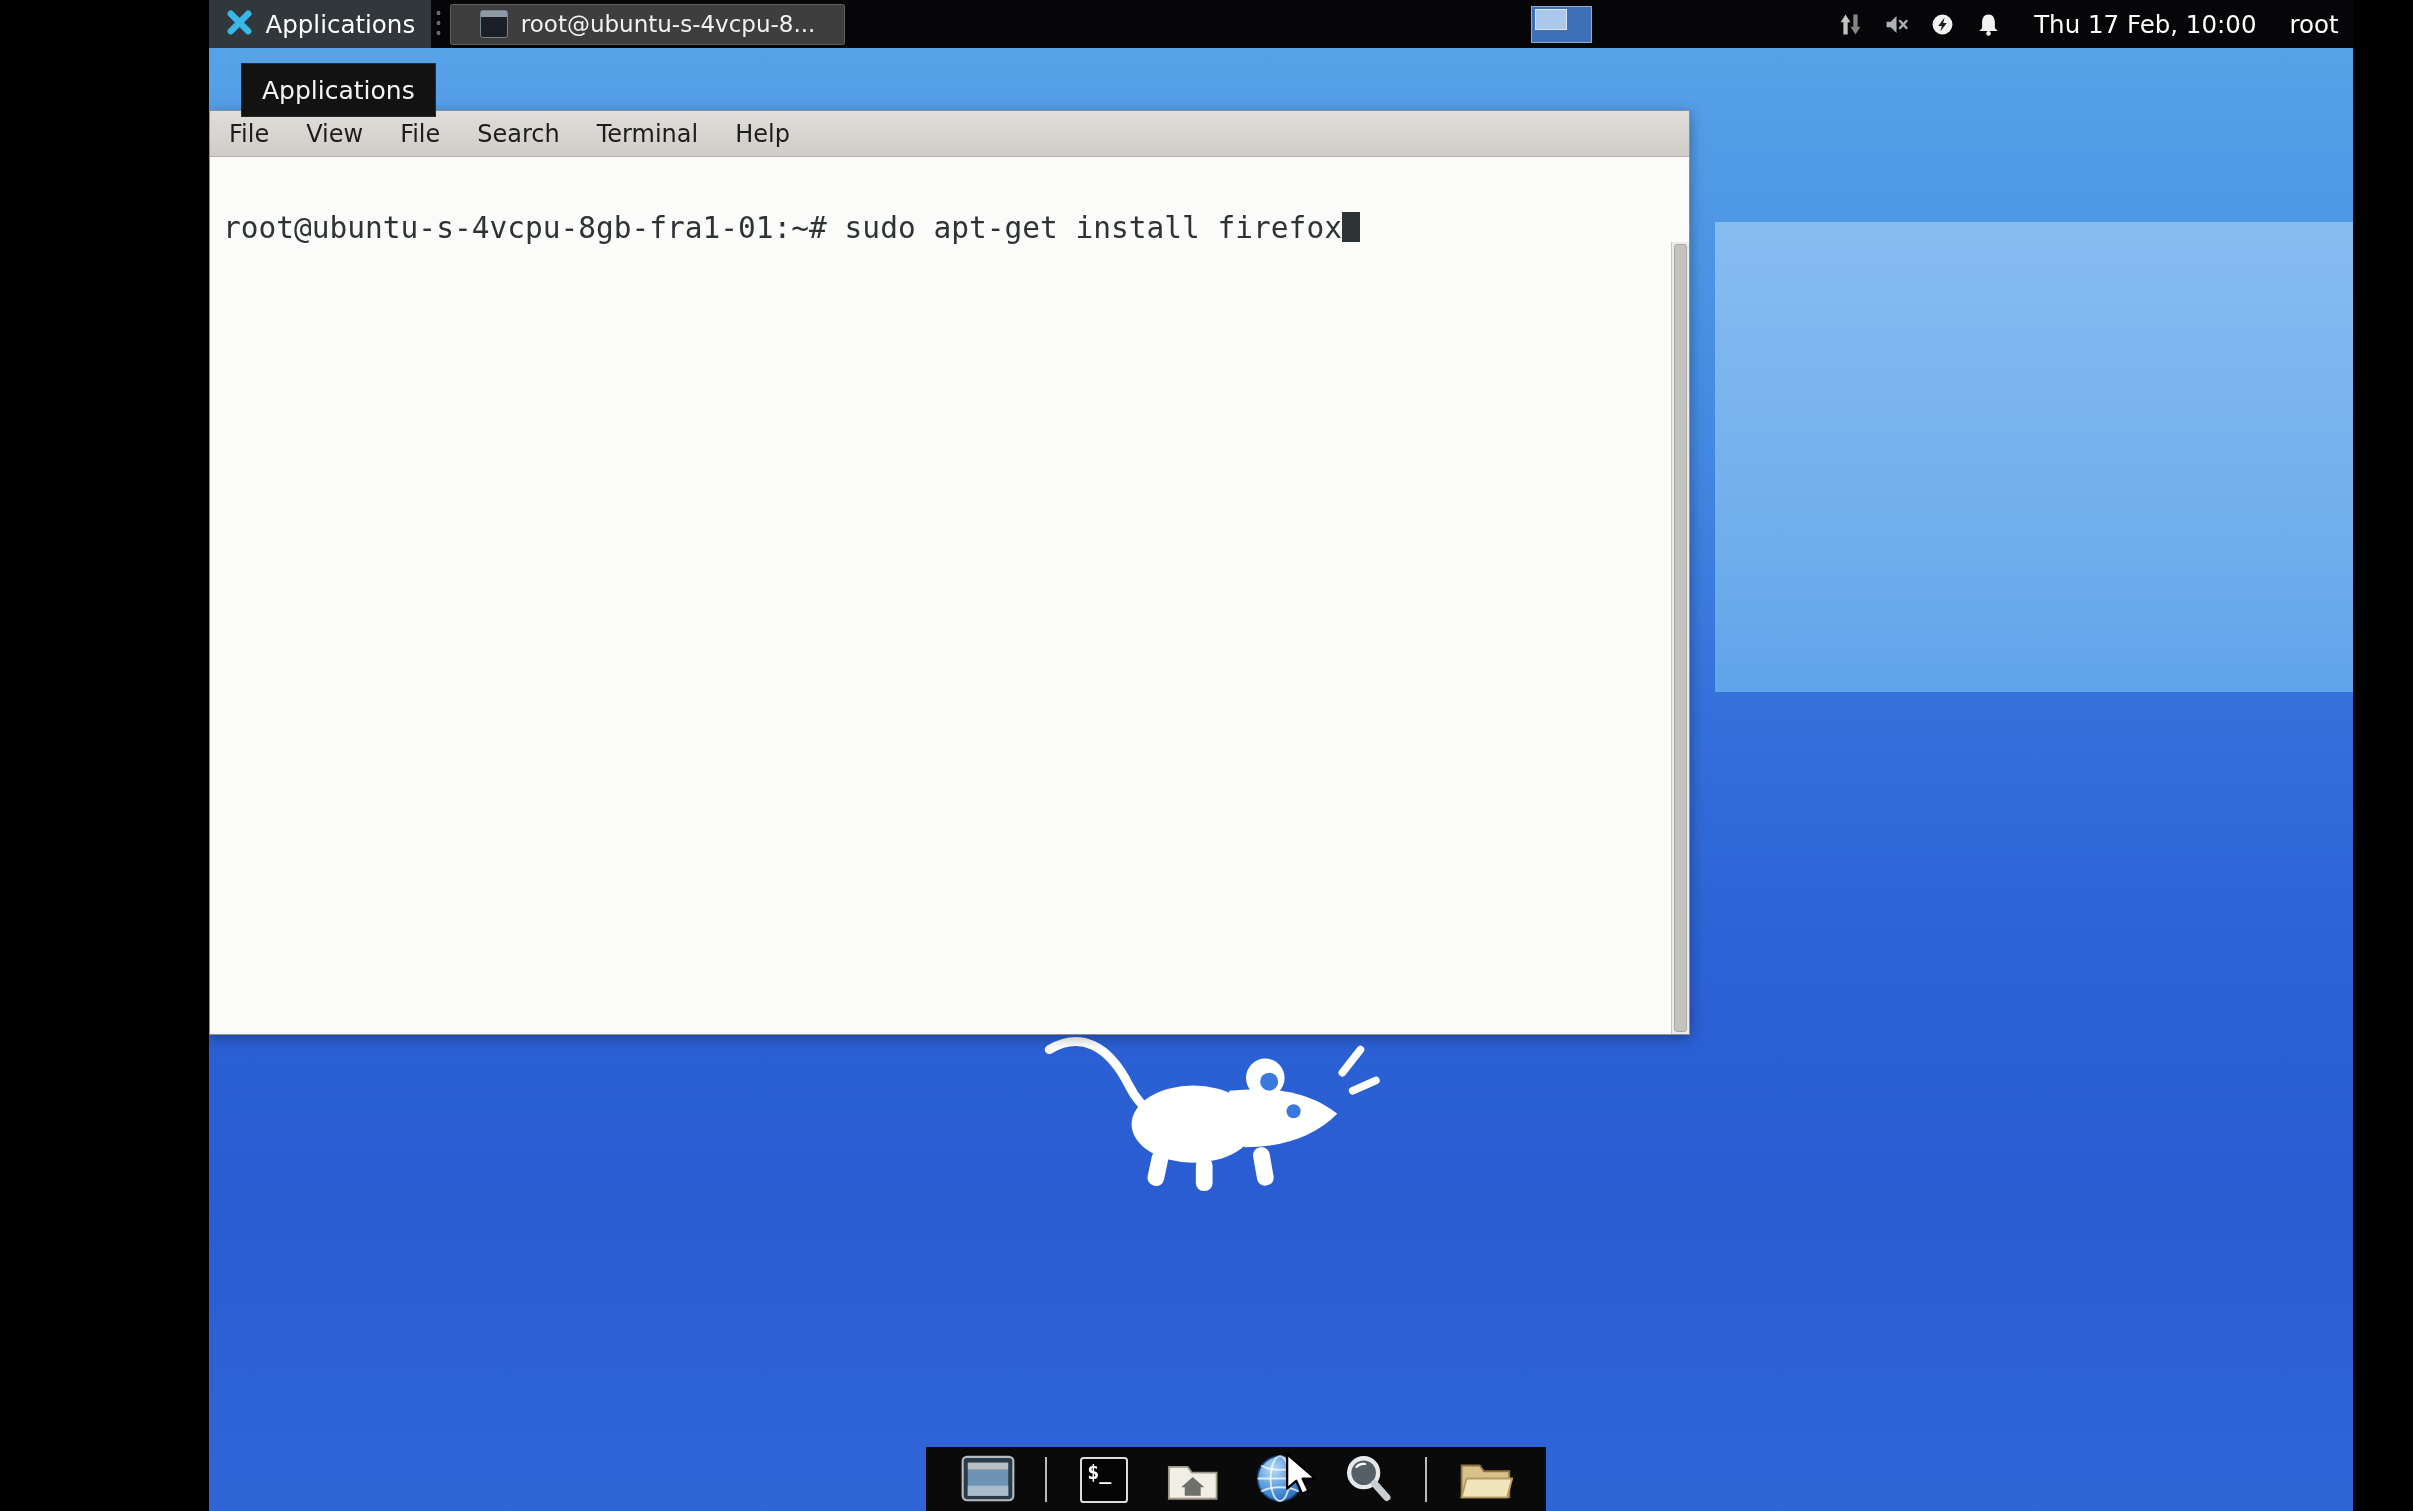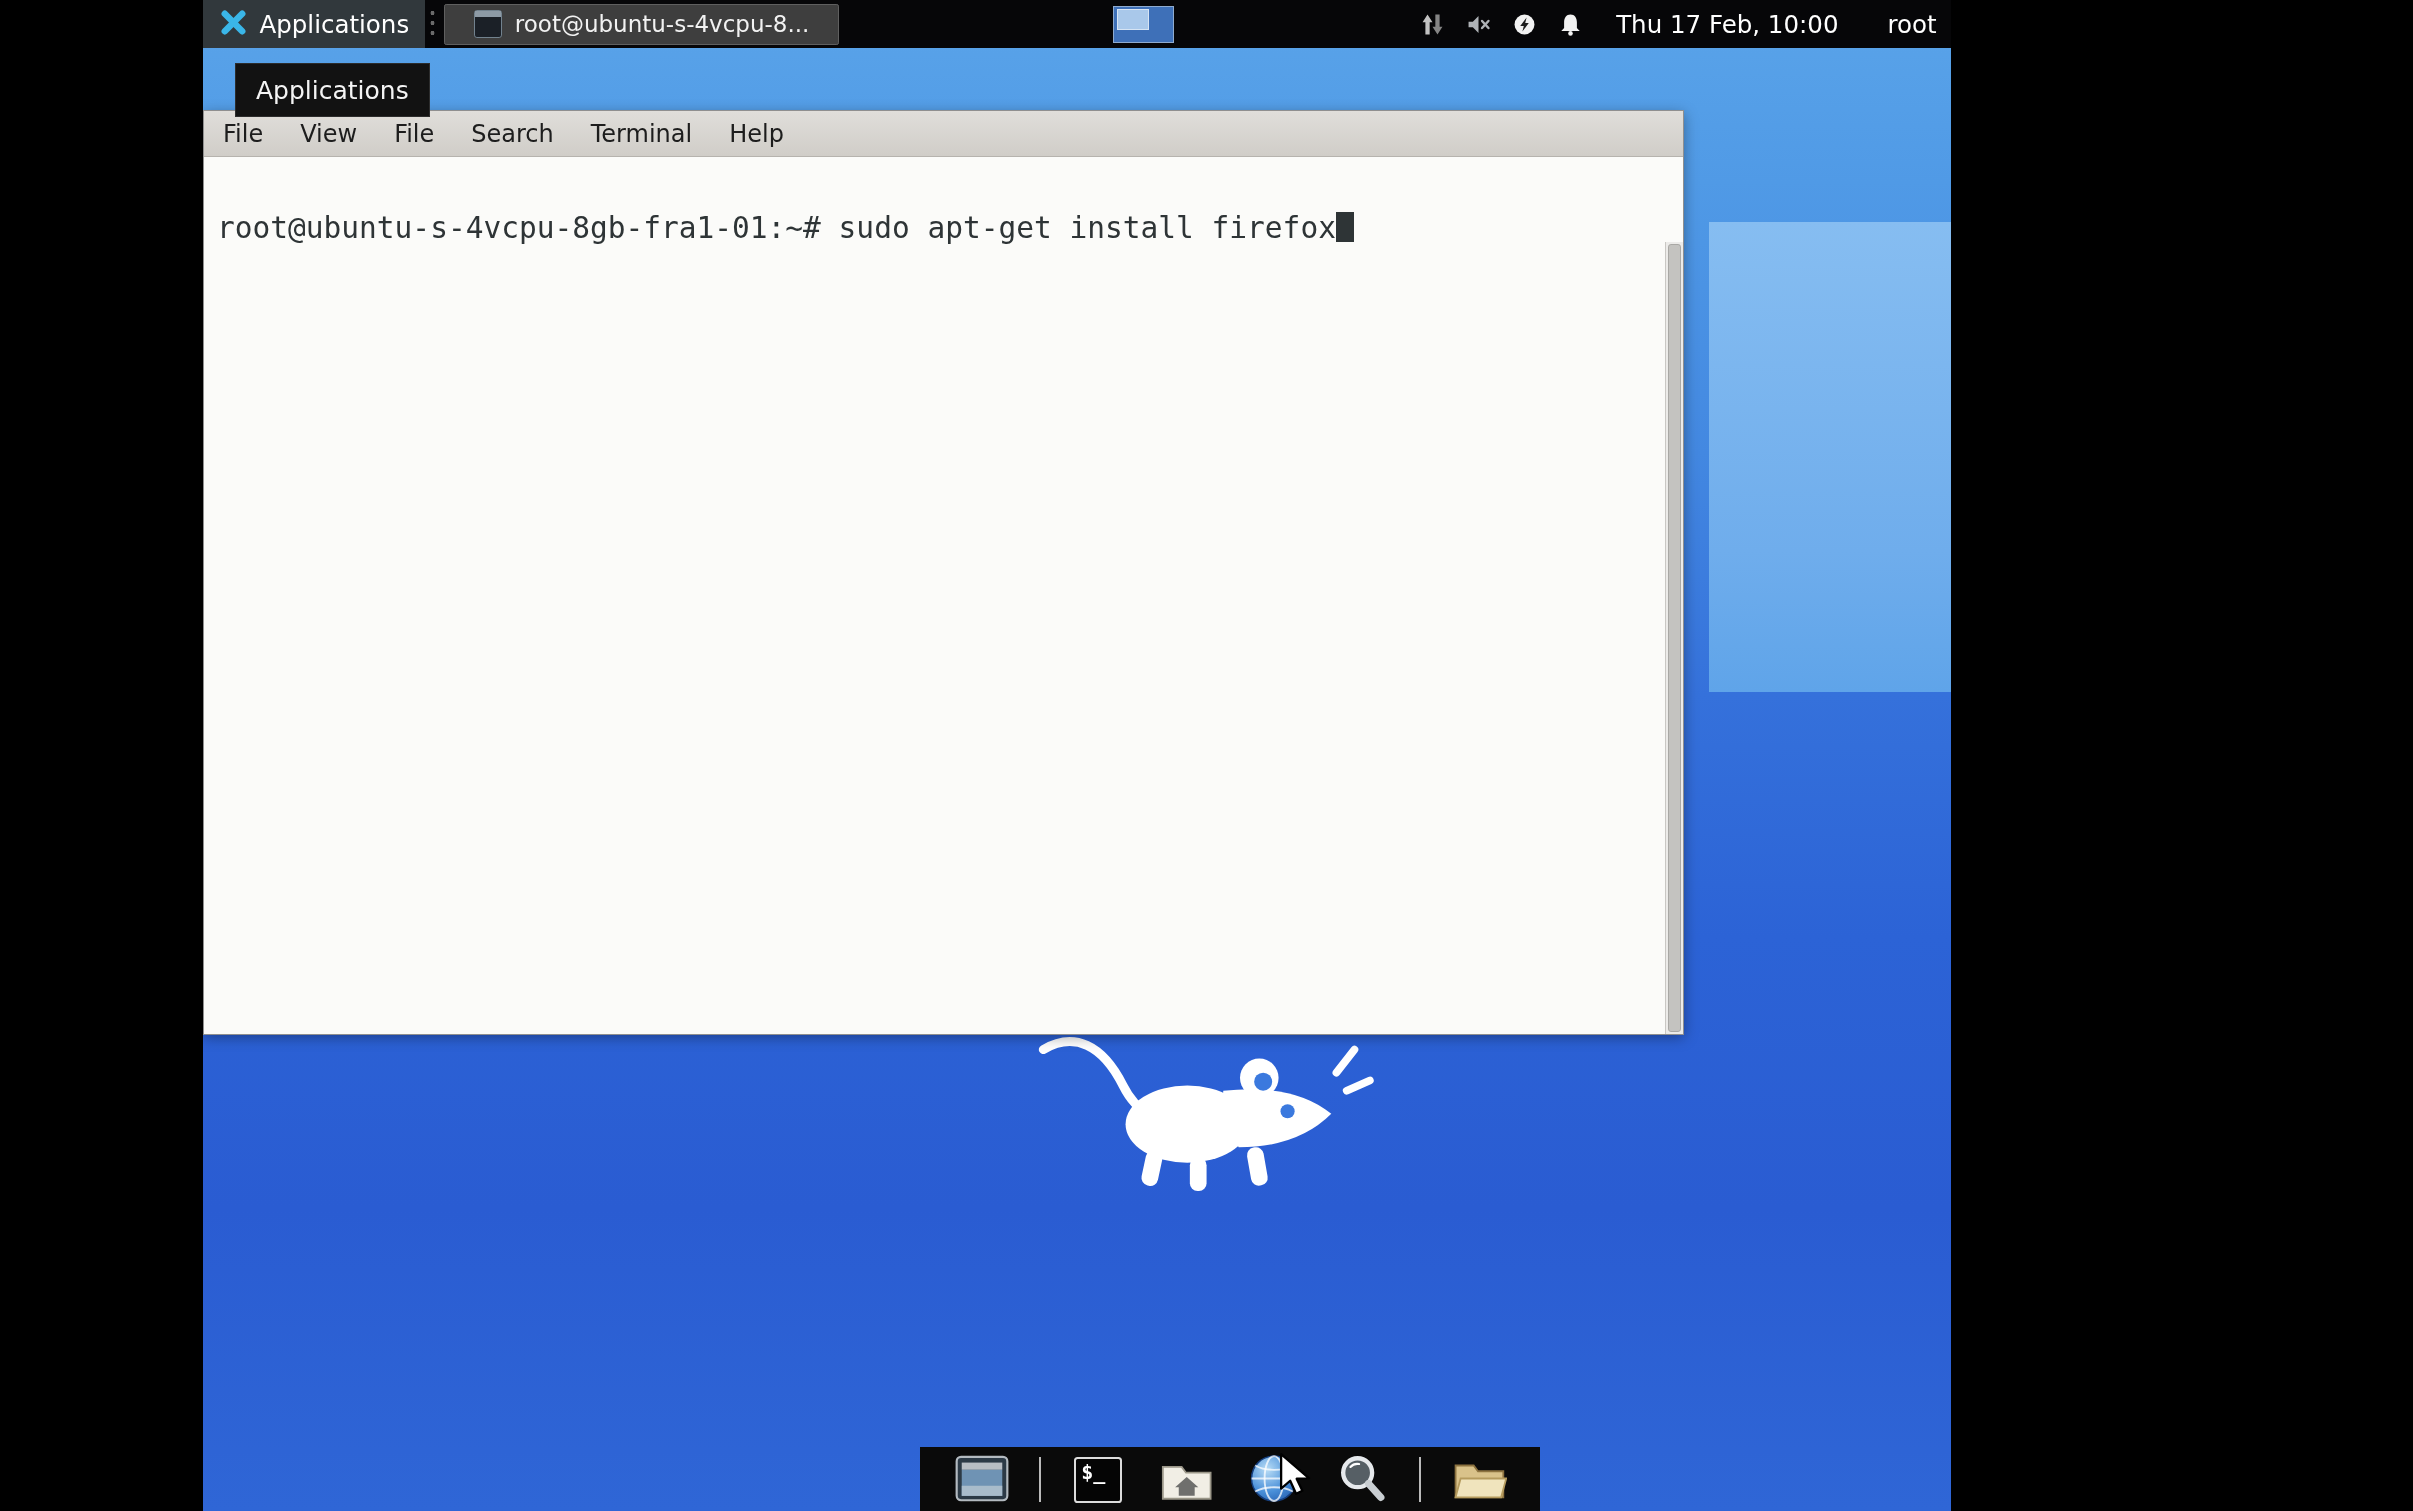--- a/index.html
+++ b/index.html
@@ -1,19 +1,19 @@
 <!DOCTYPE html>
 <html style="font-size:11.5px"><head>
 <meta charset="utf-8">
 <style>
   html,body{margin:0;padding:0;background:#000;}
   .screen{position:relative;width:2413px;height:1511px;background:#000;overflow:hidden;
           font-family:"DejaVu Sans",sans-serif;}
   
-  .desktop{position:absolute;left:203px;top:0;width:1748px;height:1511px;overflow:hidden;
+  .desktop{position:absolute;left:209px;top:0;width:2144px;height:1511px;overflow:hidden;
     background:linear-gradient(180deg,#5aa4e9 0%,#509ae6 12%,#4388e1 30%,#3571db 46%,#2c63d6 62%,#2a5cd2 80%,#2f66d6 100%);}
   .wall-highlight{position:absolute;left:1506px;top:222px;right:0;height:470px;
     background:linear-gradient(180deg,#86bdf1 0%,#6fadec 70%,#5fa4e9 100%);}
   
   .panel{position:absolute;left:0;top:0;right:0;height:48px;background:#060608;
          display:flex;align-items:center;z-index:40;color:#fff;}
   .apps-btn{height:100%;display:flex;align-items:center;gap:11.5px;padding:0 16px;
             background:#31383c;cursor:default;}
   .apps-btn .label{font-size:24.5px;color:#fff;}
   .grip{width:7.2px;height:32px;margin:0 3.6px;
@@ -25,21 +25,21 @@
             border-radius:2.9px;position:relative;flex:none;}
   .task-btn .mini-term::before{content:"";position:absolute;left:0;top:0;right:0;height:5.8px;background:#8d9aa5;}
   .task-btn .label{font-size:23px;color:#f2f2f2;white-space:nowrap;overflow:hidden;text-overflow:ellipsis;}
   .pager{margin-left:auto;width:59px;height:35px;background:#3e70b8;border:0.7px solid #8fabce;
          position:relative;flex:none;}
   .pager .mini-win{position:absolute;left:2.9px;top:2.9px;width:30px;height:19px;
          background:#a9c8ea;border:0.7px solid #d6e4f4;}
   .tray{display:flex;align-items:center;gap:19px;margin-left:245px;}
   .tray .ticon{width:27px;height:27px;display:flex;align-items:center;justify-content:center;}
   .clock{font-size:24.5px;color:#ffffff;margin-left:32px;white-space:nowrap;}
-  .panel-user{font-size:24.5px;color:#ffffff;margin-left:49px;margin-right:14.4px;}
+  .panel-user{font-size:24.5px;color:#ffffff;margin-left:33px;margin-right:14.4px;}
   
   .tooltip{position:absolute;left:32px;top:63px;z-index:50;background:#121212;color:#f4f4f4;
            border:0.7px solid #2c2c2c;padding:11.5px 20px;font-size:25px;}
   
   .terminal{position:absolute;left:0;top:110px;width:1481px;height:925px;z-index:20;
             background:#fbfbf9;border:0.7px solid #8f8f8f;box-sizing:border-box;
             display:flex;flex-direction:column;box-shadow:0 2.9px 13px rgba(0,0,0,.35);}
   .menubar{height:45px;flex:none;background:linear-gradient(180deg,#e0deda,#d0cdc8);
            display:flex;align-items:center;gap:37px;padding:0 19px;
            font-size:24px;color:#1d1d1d;border-bottom:0.7px solid #b6b3ae;}

